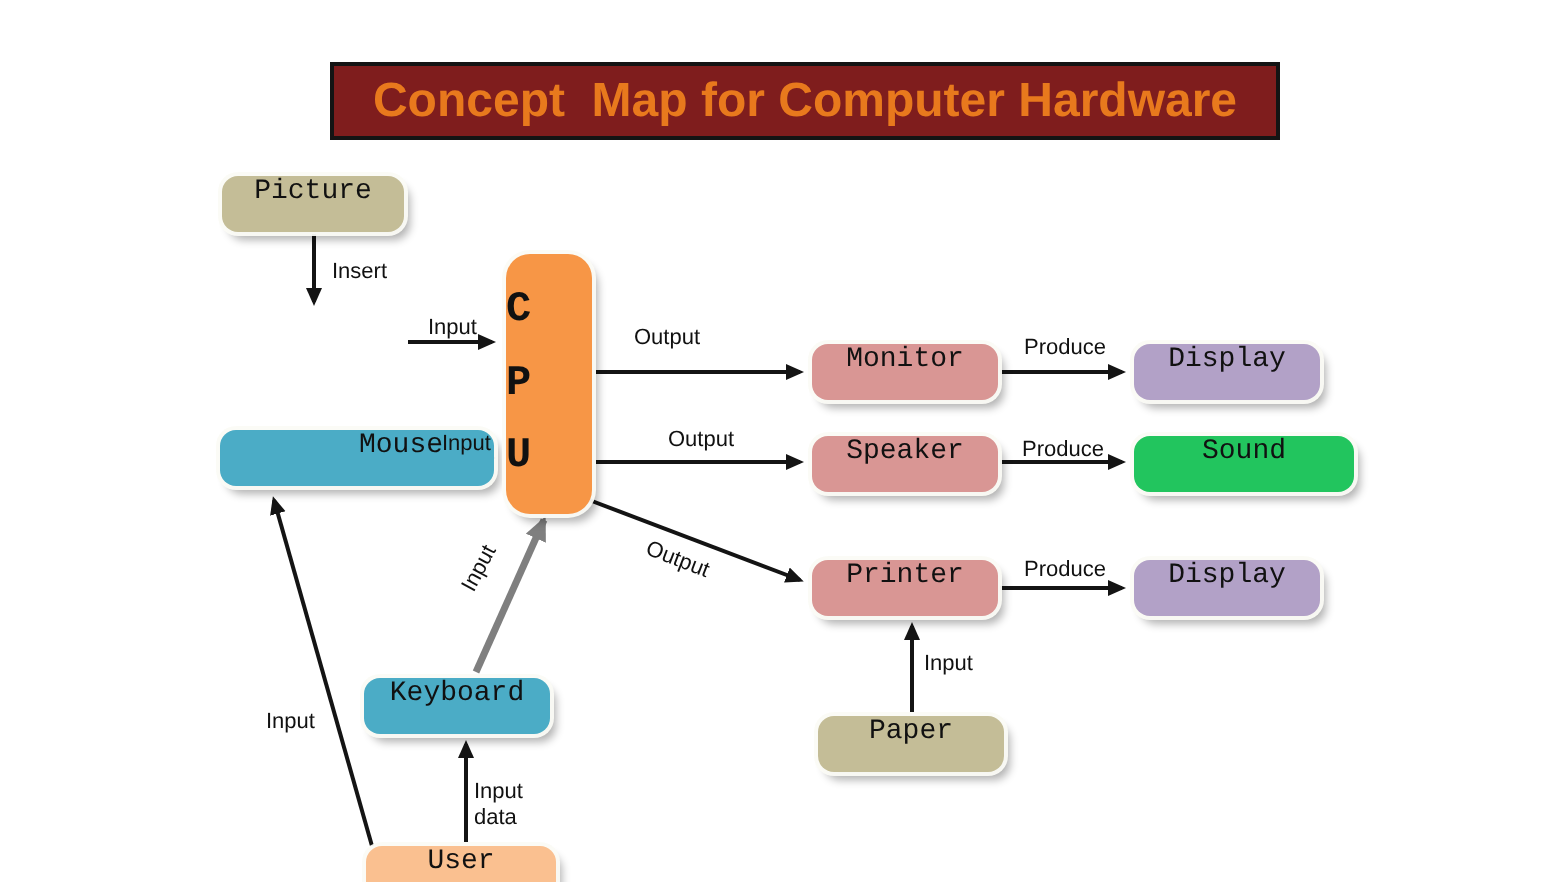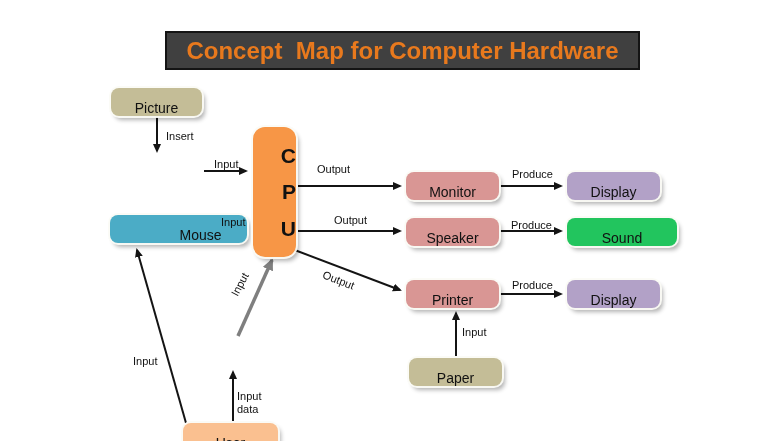--- a/index.html
+++ b/index.html
@@ -2,28 +2,29 @@
 <html><head>
 <meta charset="utf-8">
 <style>
   html,body { margin:0; padding:0; background:#fff; }
   .canvas {
     position:relative; width:784px; height:441px; background:#ffffff;
     font-family:"Liberation Sans", sans-serif; overflow:hidden;
   }
   .title-box {
     position:absolute; left:165px; top:31px; width:471px; height:35px;
-    border:2px solid #141414; background:#404040;
+    border:2px solid #141414; background:#7f1d1d;
     display:flex; align-items:center; justify-content:center;
   }
   .title-text { font-size:24px; font-weight:bold; white-space:pre; letter-spacing:0; }
   .node {
-    position:absolute; display:flex; align-items:flex-end; justify-content:center;
+    position:absolute; display:flex; align-items:flex-start; justify-content:center;
     border-radius:8px; font-size:14px; color:#111;
     box-shadow: 0 0 0 2px rgba(251,251,245,.95), 3px 4px 4px rgba(0,0,0,.30);
+    font-family: Liberation Mono, monospace;
   }
   .node span { pointer-events:none; }
   .cpu {
     border-radius:12px; flex-direction:column; justify-content:space-evenly;
     font-weight:bold; font-size:21px; padding:4px 0;
   }
   .edges { position:absolute; left:0; top:0; width:784px; height:441px; }
   .elabel {
     position:absolute; font-size:11px; color:#111; white-space:nowrap; line-height:13px;
   }
@@ -62,20 +63,23 @@
     <line x1="500" y1="231" x2="561" y2="231" stroke="#141414" stroke-width="2" marker-end="url(#ab)"></line>
     <line x1="500" y1="294" x2="561" y2="294" stroke="#141414" stroke-width="2" marker-end="url(#ab)"></line>
   </svg>
 
   <div class="node" style="left: 111px; top: 88px; width: 91px; height: 28px; background: rgb(196, 189, 151);">
     <span>Picture</span>
   </div>
   <div class="node" style="left: 110px; top: 215px; width: 93px; height: 28px; background: rgb(75, 172, 198); padding-left: 44px;">
     <span>Mouse</span>
   </div>
+  <div class="node" style="left: 182px; top: 339px; width: 93px; height: 28px; background: rgb(75, 172, 198);">
+    <span>Keyboard</span>
+  </div>
   <div class="node" style="left: 183px; top: 423px; width: 95px; height: 28px; background: rgb(250, 192, 144);">
     <span>User</span>
   </div>
   <div class="node cpu" style="left: 253px; top: 127px; width: 43px; height: 122px; background: rgb(247, 150, 70);">
     <span>C</span>
     <span>P</span>
     <span>U</span>
   </div>
   <div class="node" style="left: 406px; top: 172px; width: 93px; height: 28px; background: rgb(217, 150, 148);">
     <span>Monitor</span>

